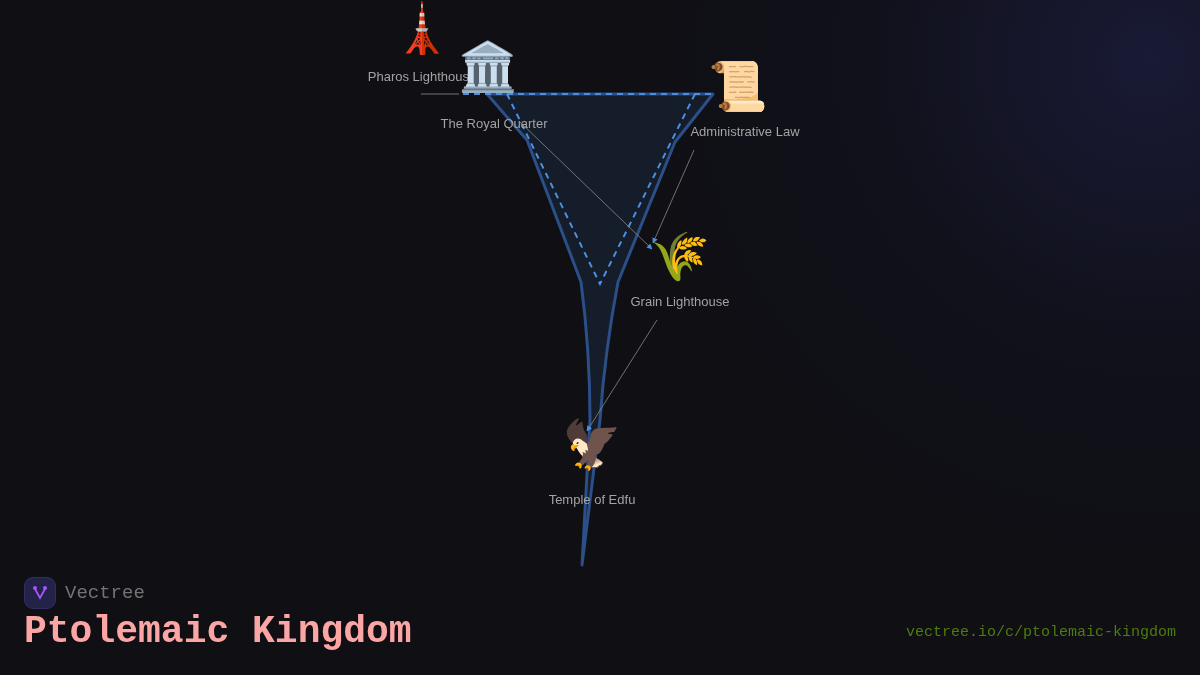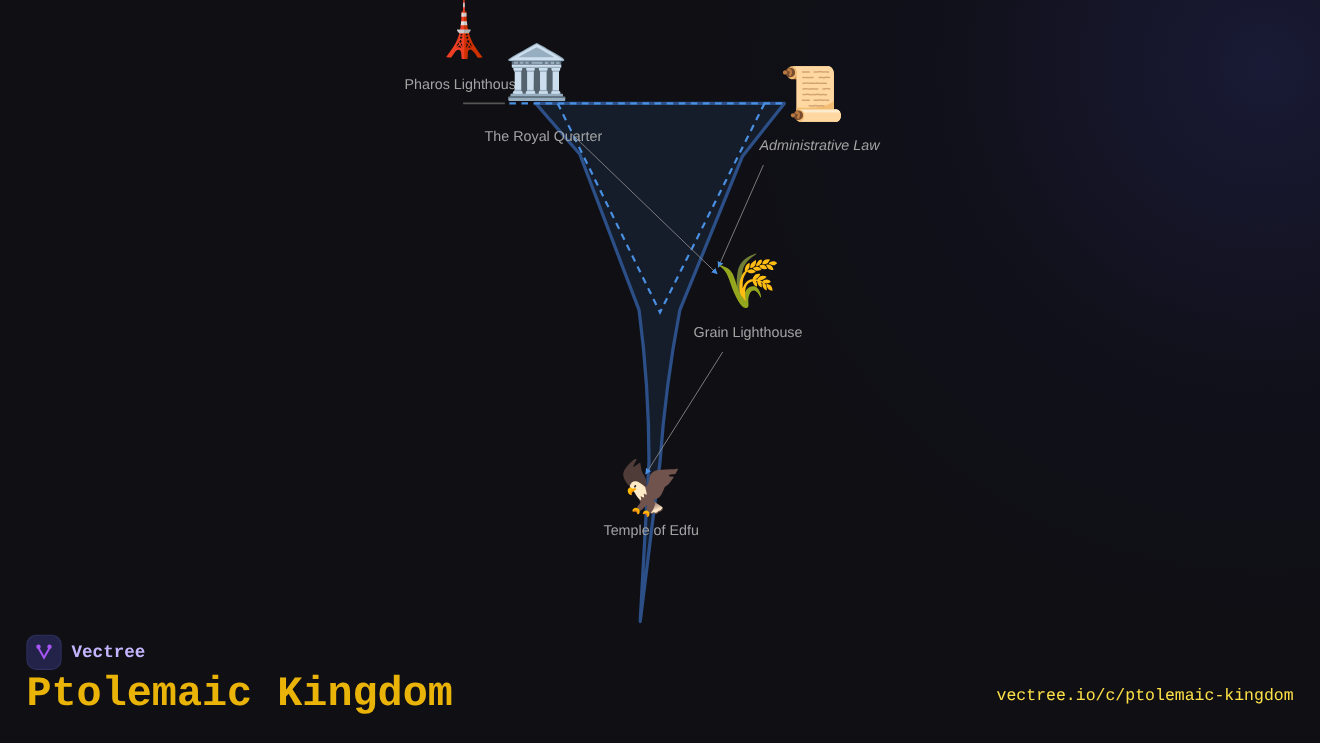--- a/index.html
+++ b/index.html
@@ -23,29 +23,29 @@
     .node .label {
       display: block; color: #a3a3a3; font-size: 13px; white-space: nowrap;
       font-family: "Liberation Sans", sans-serif;
     }
     .brand { position: absolute; left: 24px; top: 577px; display: flex; align-items: center; gap: 9px; }
     .brand-logo {
       width: 32px; height: 32px; border-radius: 9px; background: #23234a;
       border: 1px solid #2f2f60; box-sizing: border-box;
       display: flex; align-items: center; justify-content: center;
     }
-    .brand-name { color: #c4b5fd; font-size: 16px; font-weight: bold; font-family: "Liberation Mono", monospace; }
+    .brand-name { color: #737373; font-size: 19px; font-weight: normal; font-family: "Liberation Mono", monospace; }
     .title {
       position: absolute; left: 24px; top: 610px; margin: 0;
-      color: #eab308; font-size: 38px; font-weight: bold;
+      color: #fca5a5; font-size: 38px; font-weight: bold;
       font-family: "Liberation Mono", monospace; letter-spacing: 0px;
     }
     .url {
       position: absolute; right: 24px; top: 624px;
-      color: #fde047; font-size: 15px; font-family: "Liberation Mono", monospace;
+      color: #4d7c0f; font-size: 15px; font-family: "Liberation Mono", monospace;
     }
   </style>
 </head>
 <body>
 
 <div class="bg-glow"></div>
 
 <svg class="canvas" width="1200" height="675">
   <defs>
     <marker id="arrowhead" viewBox="0 0 10 10" refX="9" refY="5" markerWidth="7" markerHeight="7" orient="auto-start-reverse">
@@ -69,31 +69,31 @@
   <span class="label" style="margin-top:15px;">Pharos Lighthouse</span>
 </div>
 
 <div class="node" style="left:488px; top:40px;">
   <span class="emoji">🏛️</span>
   <span class="label" style="margin-top:24px; transform:translateX(6px);">The Royal Quarter</span>
 </div>
 
 <div class="node" style="left:738px; top:60px;">
   <span class="emoji">📜</span>
-  <span class="label" style="margin-top:12px; transform:translateX(7px);font-style:italic;">Administrative Law</span>
+  <span class="label" style="margin-top:12px; transform:translateX(7px);">Administrative Law</span>
 </div>
 
 <div class="node" style="left:680px; top:230px;">
   <span class="emoji">🌾</span>
   <span class="label" style="margin-top:12px;">Grain Lighthouse</span>
 </div>
 
 <div class="node" style="left:592px; top:418px;">
   <span class="emoji">🦅</span>
-  <span class="label" style="margin-top:4px;">Temple of Edfu</span>
+  <span class="label" style="margin-top:22px;">Temple of Edfu</span>
 </div>
 
 <div class="brand">
   <div class="brand-logo">
     <svg width="18" height="18" viewBox="0 0 18 18">
       <circle cx="4" cy="4" r="2" fill="#a855f7"></circle>
       <circle cx="14" cy="4" r="2" fill="#a855f7"></circle>
       <path d="M4,5 L9,14 L14,5" fill="none" stroke="#a855f7" stroke-width="1.8"></path>
     </svg>
   </div>

